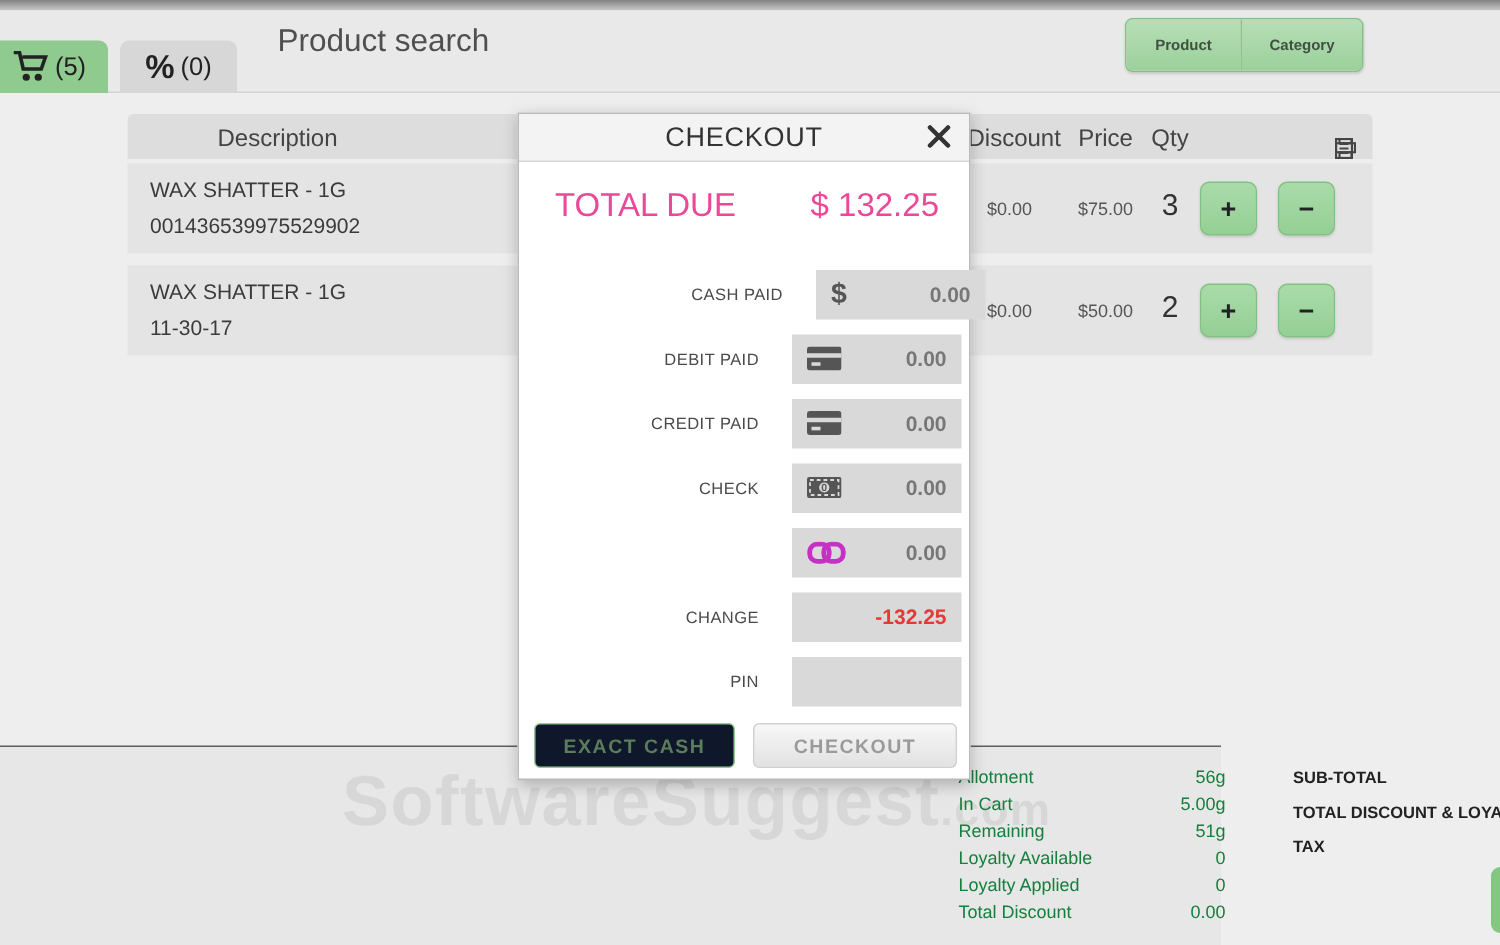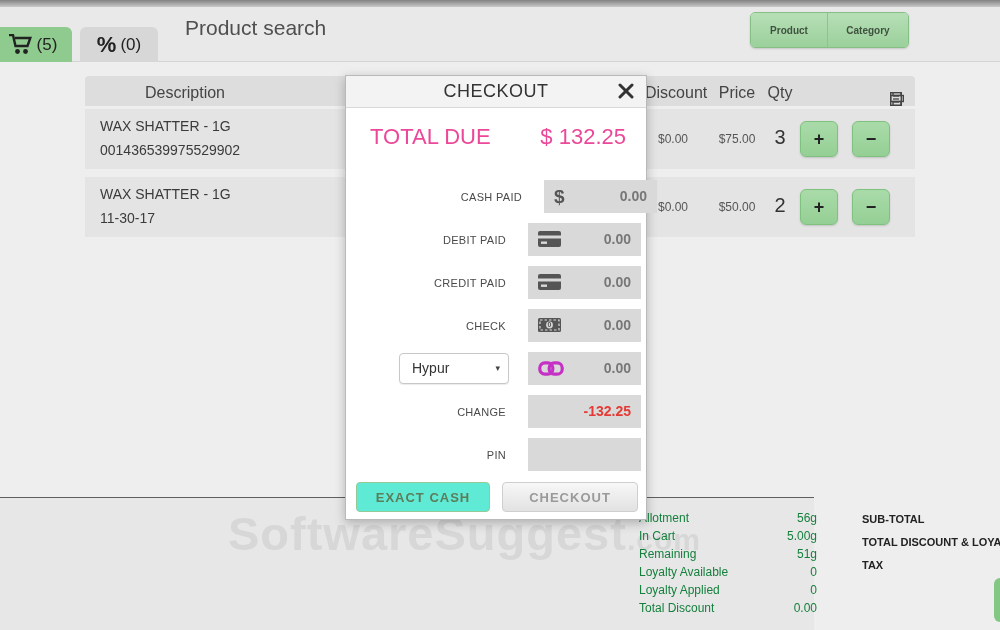--- a/index.html
+++ b/index.html
@@ -76,21 +76,21 @@
   .fbox .fval { position:absolute; right:10px; top:8px; font-size:14px; font-weight:600; color:#777; }
   .fbox .ficon { position:absolute; left:10px; top:6px; }
   .dollar-glyph { font-size:19px; font-weight:bold; color:#555; line-height:21px; }
   .fval.red { color:#e53935; font-weight:bold; }
   .sel { position:absolute; left:53px; top:1px; width:110px; height:31px; background:#fff; border:1px solid #c8c8c8;
          border-radius:4px; font-size:14px; color:#333; line-height:29px; padding-left:12px; cursor:pointer;
          box-shadow:0 1px 1px rgba(0,0,0,0.08); }
   .sel .arrow { position:absolute; right:8px; top:0; font-size:9px; color:#444; }
   .mbtn { position:absolute; height:30px; border-radius:4px; font-size:13px; font-weight:bold; letter-spacing:1px;
           display:flex; align-items:center; justify-content:center; cursor:pointer; top:406px; }
-  .mbtn.exact { left:10px; width:134px; background:#5eead4; border:1px solid #95c995; color:#5c7d5c; }
+  .mbtn.exact { left:10px; width:134px; background:#0f172a; border:1px solid #95c995; color:#5c7d5c; }
   .mbtn.chk { left:156px; width:136px; background:linear-gradient(#f7f7f7,#e2e2e2); border:1px solid #cfcfcf; color:#9a9a9a; }
 
   svg { display:block; }
 </style>
 </head>
 <body>
 
 <div class="app">
 
   <div class="topbar"></div>
@@ -264,24 +264,20 @@
             <rect x="2" y="2" width="19" height="10" fill="none" stroke="#d9d9d9" stroke-width="1.2" stroke-dasharray="2.5 2"></rect>
             <circle cx="11.5" cy="7" r="3.4" fill="#d9d9d9"></circle>
             <text x="11.5" y="9.4" text-anchor="middle" font-size="7" font-family="Liberation Sans, sans-serif" fill="#555" font-weight="bold">0</text>
           </svg>
         </span>
         <span class="fval">0.00</span>
       </div>
     </div>
 
     <div class="frow" style="top:276px;">
-      <div class="sel">
-        <span>Hypur</span>
-        <span class="arrow">▾</span>
-      </div>
       <div class="fbox">
         <span class="ficon" style="top:9px;">
           <svg width="26" height="15" viewBox="0 0 26 15">
             <rect x="1.8" y="1.8" width="13" height="11.4" rx="5" fill="none" stroke="#c531c5" stroke-width="3.2"></rect>
             <rect x="11.2" y="1.8" width="13" height="11.4" rx="5" fill="none" stroke="#c531c5" stroke-width="3.2"></rect>
           </svg>
         </span>
         <span class="fval">0.00</span>
       </div>
     </div>

